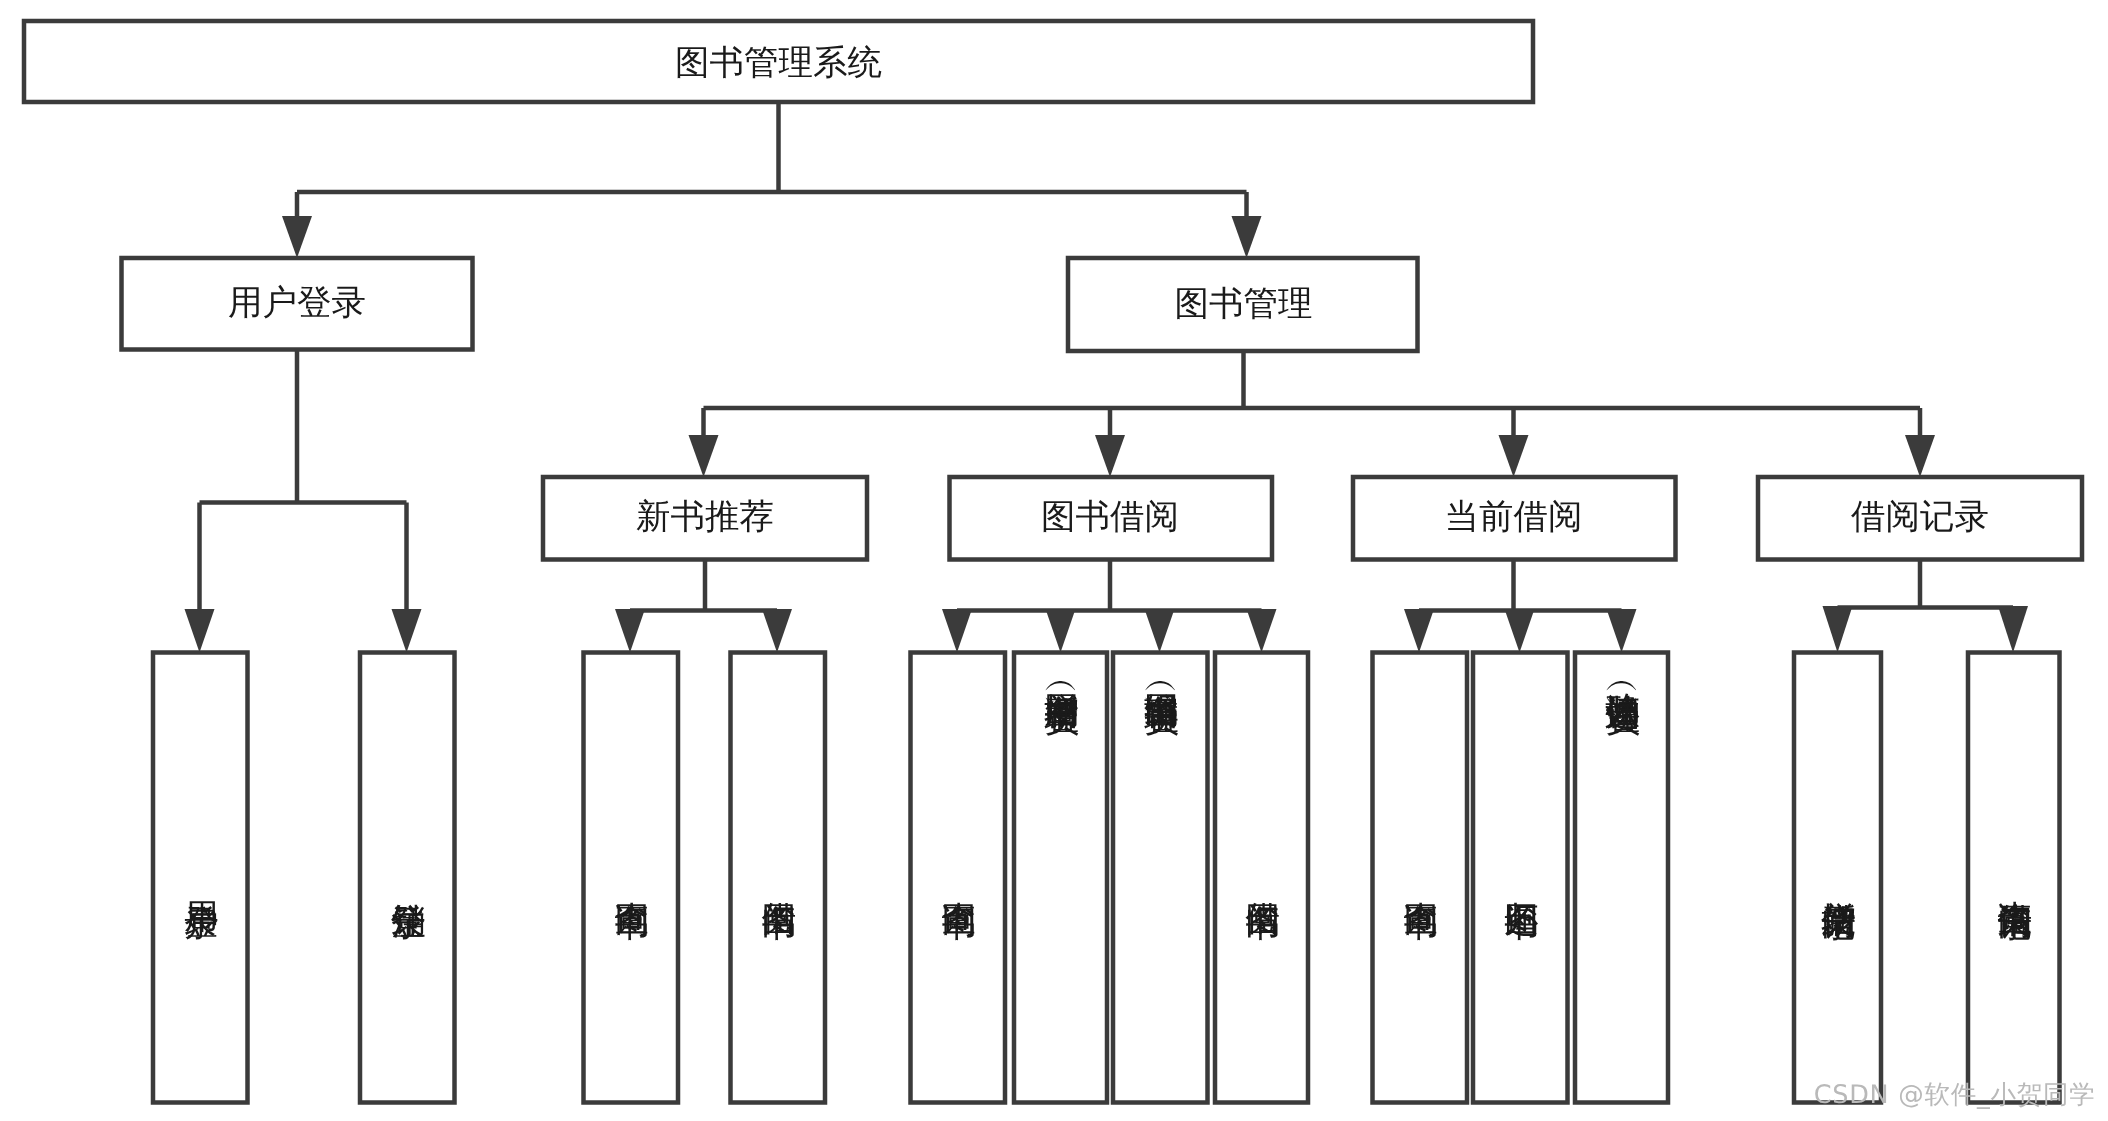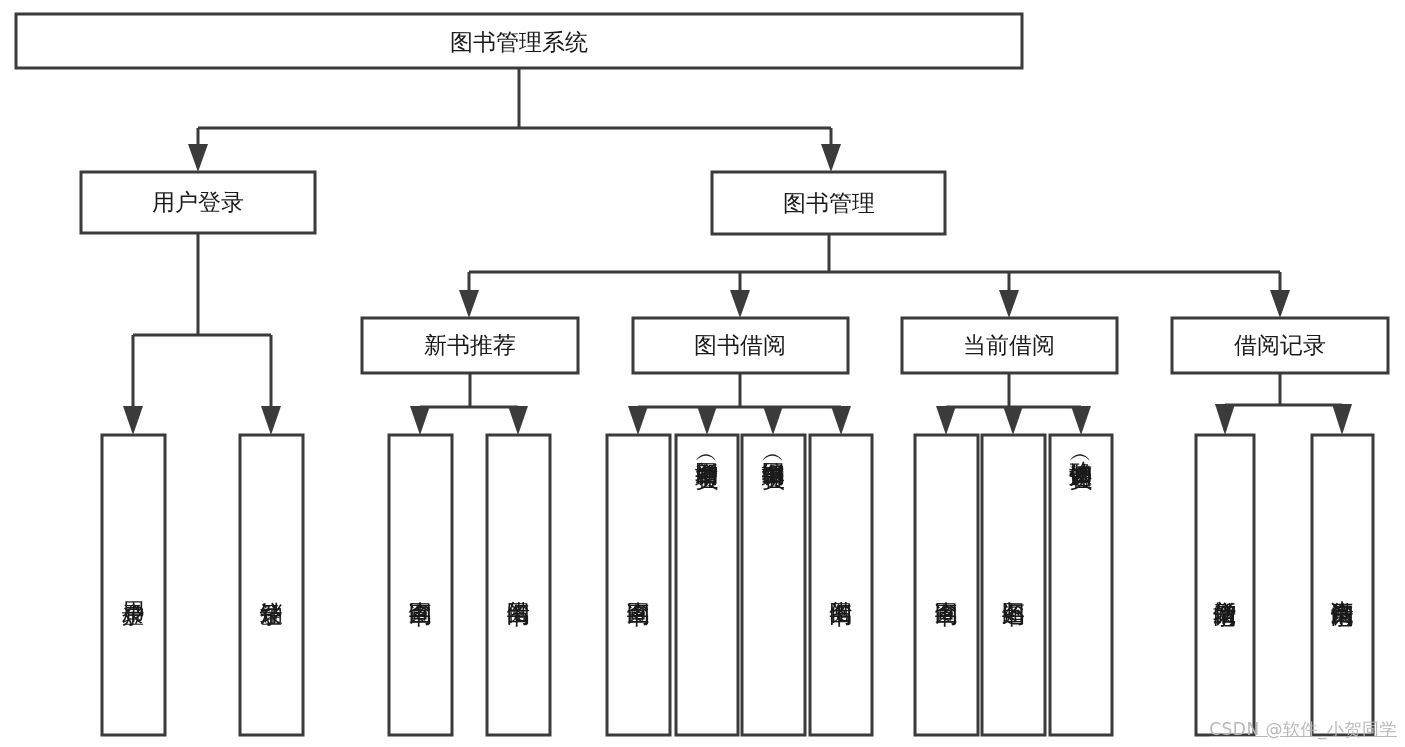--- a/index.html
+++ b/index.html
@@ -63,21 +63,20 @@
   }
   #watermark {
     position: absolute;
     right: 8px;
     bottom: 6px;
     font-family: "DejaVu Sans", "Liberation Sans", sans-serif;
     font-size: 17px;
     color: #b9b9b9;
     white-space: nowrap;
     letter-spacing: 0.5px;
-    text-decoration: underline;
   }
 </style>
 </head>
 <body>
 
 <div id="page">
 
   <svg id="diagram" viewBox="0 0 1405 747">
 
     <g>

